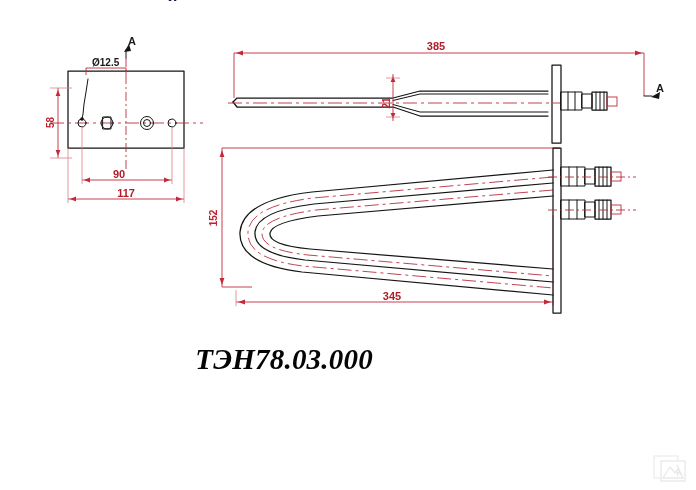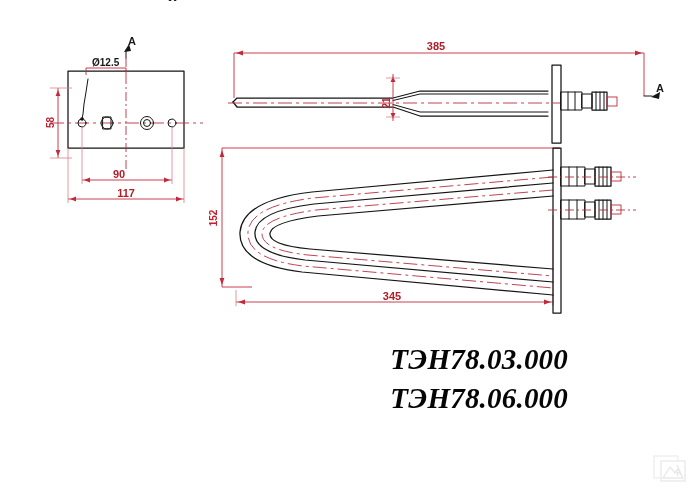--- a/index.html
+++ b/index.html
@@ -91,21 +91,21 @@
   }
   .arrowhead-dark {
     fill: #141414;
     stroke: none;
   }
   .title-block {
     position: absolute;
     left: 0;
     top: 340px;
     width: 568px;
-    text-align: right;
+    text-align: center;
     pointer-events: none;
   }
   .title-line {
     font-family: "Liberation Serif", serif;
     font-style: italic;
     font-weight: bold;
     font-size: 29px;
     color: #050505;
     line-height: 1.33;
     letter-spacing: 0.2px;
@@ -285,21 +285,20 @@
         <line class="outline-thin" x1="603" y1="200" x2="603" y2="219" stroke="#ffffff"></line>
         <line class="outline-thin" x1="607" y1="200" x2="607" y2="219" stroke="#ffffff"></line>
         <rect class="dimline" x="611" y="205" width="10" height="9" fill="#c2293a"></rect>
         <line class="centerline-short" x1="548" y1="210" x2="636" y2="210"></line>
       </g>
     </g>
   </svg>
 
   <div class="title-block">
     <div class="title-line">ТЭН78.03.000</div>
-    <div class="title-line">ТЭН78.06.000</div>
   </div>
 
   <svg id="watermark" viewBox="0 0 34 30">
     <rect x="1" y="4" width="24" height="22" fill="none" stroke="#c0c0c0" stroke-width="1.4"></rect>
     <rect x="8" y="9" width="24" height="20" fill="#ffffff" stroke="#b4b4b4" stroke-width="1.4"></rect>
     <path d="M10 26 L17 15 L22 21 L25 17 L30 26 Z" fill="none" stroke="#b0b0b0" stroke-width="1.3"></path>
     <path d="M24 13 L28 22 L24 20 L25 24" fill="none" stroke="#a8a8a8" stroke-width="1.2"></path>
   </svg>
 
 </div>

